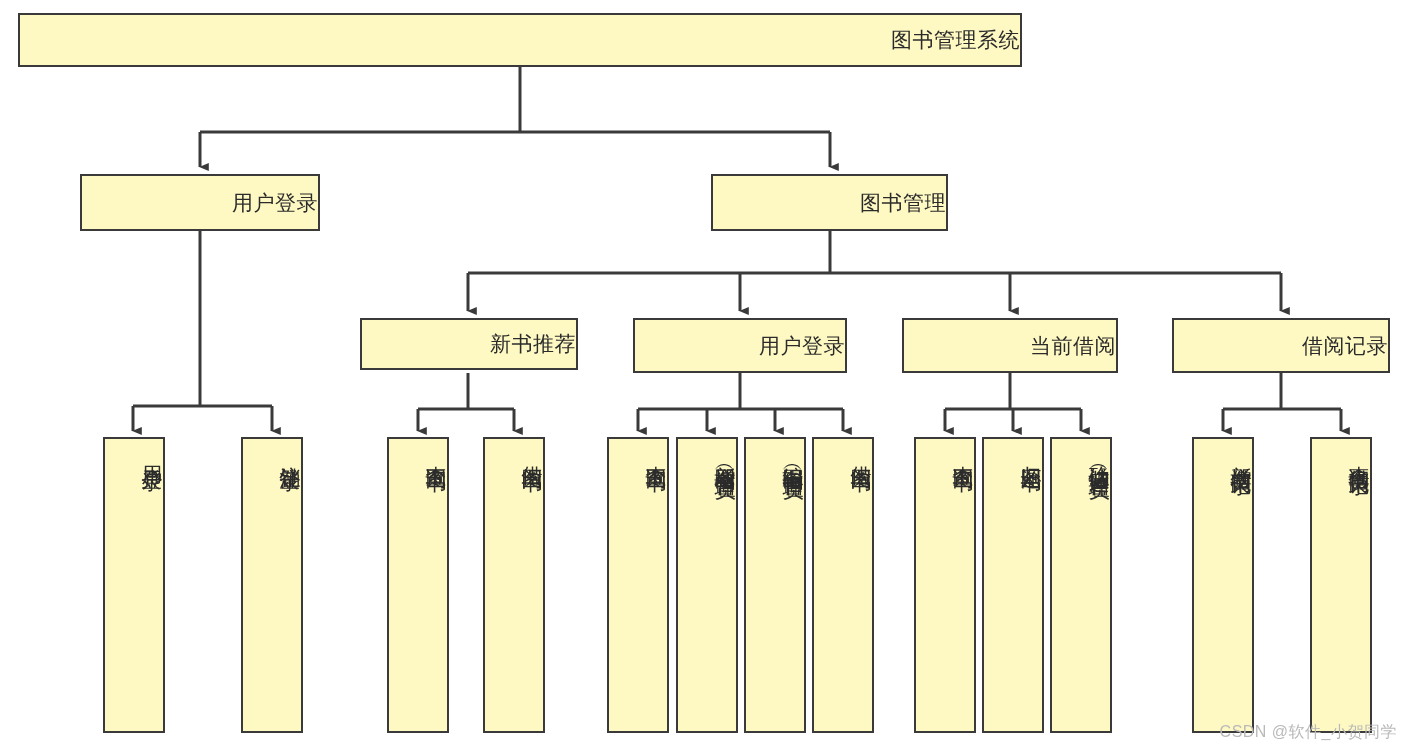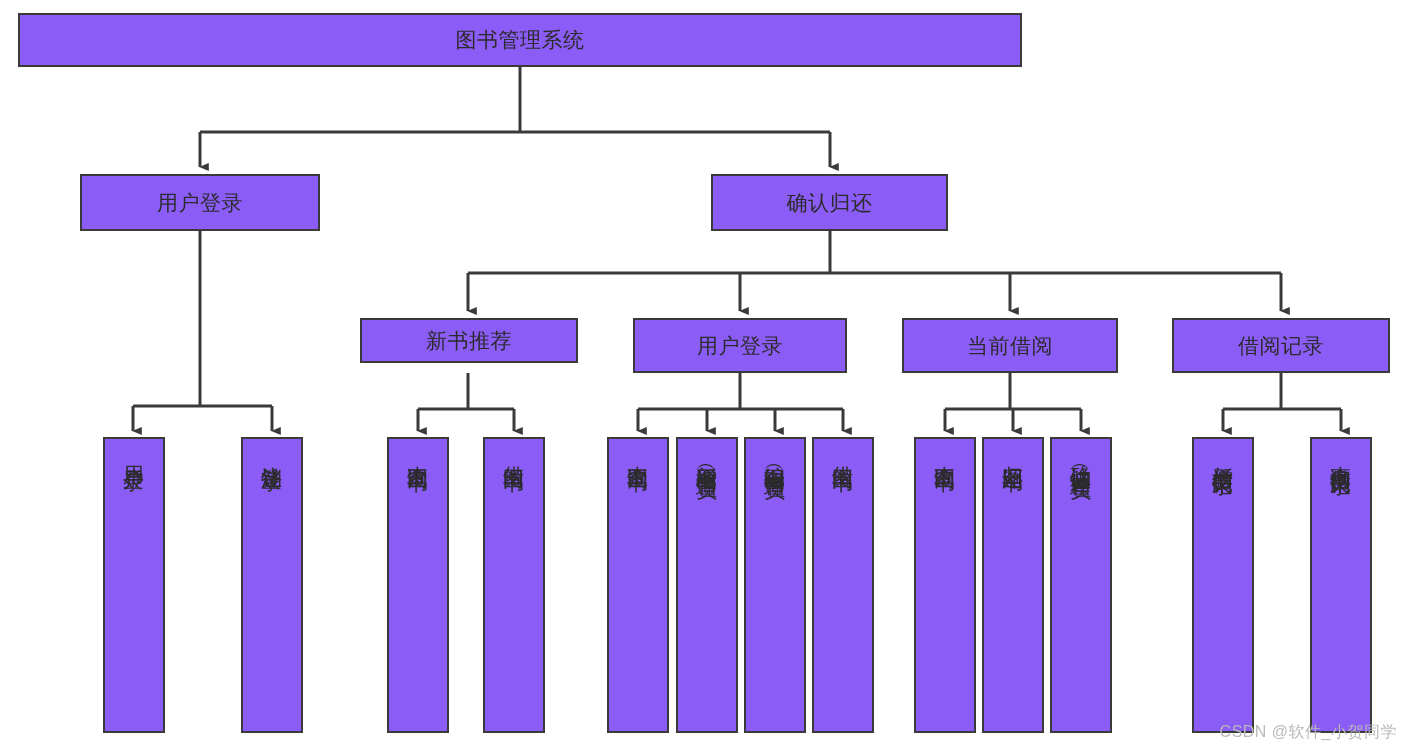--- a/index.html
+++ b/index.html
@@ -21,24 +21,24 @@
     position: absolute;
     left: 0;
     top: 0;
     width: 1405px;
     height: 747px;
   }
   .node-box {
     position: absolute;
     box-sizing: border-box;
     border: 2px solid #3a3a3a;
-    background: #8b5cf6;
+    background: #fef9c3;
     display: flex;
     align-items: center;
-    justify-content: center;
+    justify-content: flex-end;
     color: #2b2b2b;
   }
   .node-label {
     font-size: 21px;
     line-height: 1.1;
     letter-spacing: 0.5px;
     white-space: nowrap;
     color: #2b2b2b;
   }
   .node-box.vertical {
@@ -123,24 +123,24 @@
   </svg>
 
   <div class="node-box" style="left:18px; top:13px; width:1004px; height:54px;">
     <span class="node-label">图书管理系统</span>
   </div>
 
   <div class="node-box" style="left:80px; top:174px; width:240px; height:57px;">
     <span class="node-label">用户登录</span>
   </div>
   <div class="node-box" style="left:711px; top:174px; width:237px; height:57px;">
-    <span class="node-label">确认归还</span>
+    <span class="node-label">图书管理</span>
   </div>
 
-  <div class="node-box" style="left:360px; top:318px; width:218px; height:45px;">
+  <div class="node-box" style="left:360px; top:318px; width:218px; height:52px;">
     <span class="node-label">新书推荐</span>
   </div>
   <div class="node-box" style="left:633px; top:318px; width:214px; height:55px;">
     <span class="node-label">用户登录</span>
   </div>
   <div class="node-box" style="left:1172px; top:318px; width:218px; height:55px;">
     <span class="node-label">借阅记录</span>
   </div>
   <div class="node-box" style="left:902px; top:318px; width:216px; height:55px;">
     <span class="node-label">当前借阅</span>

